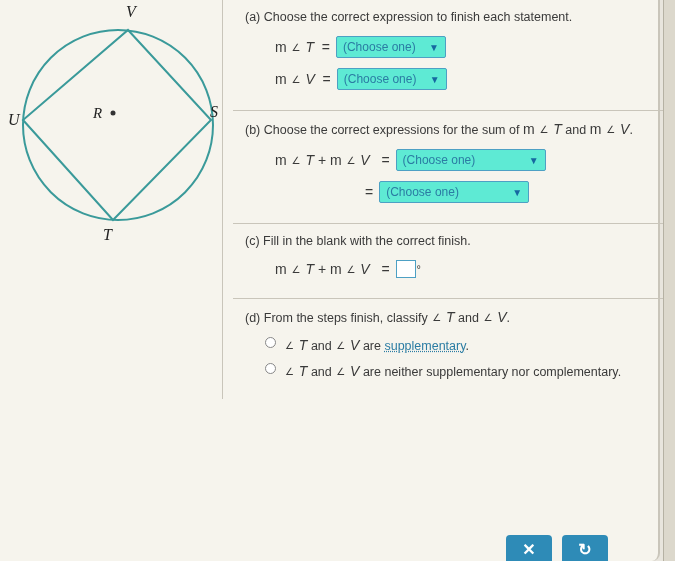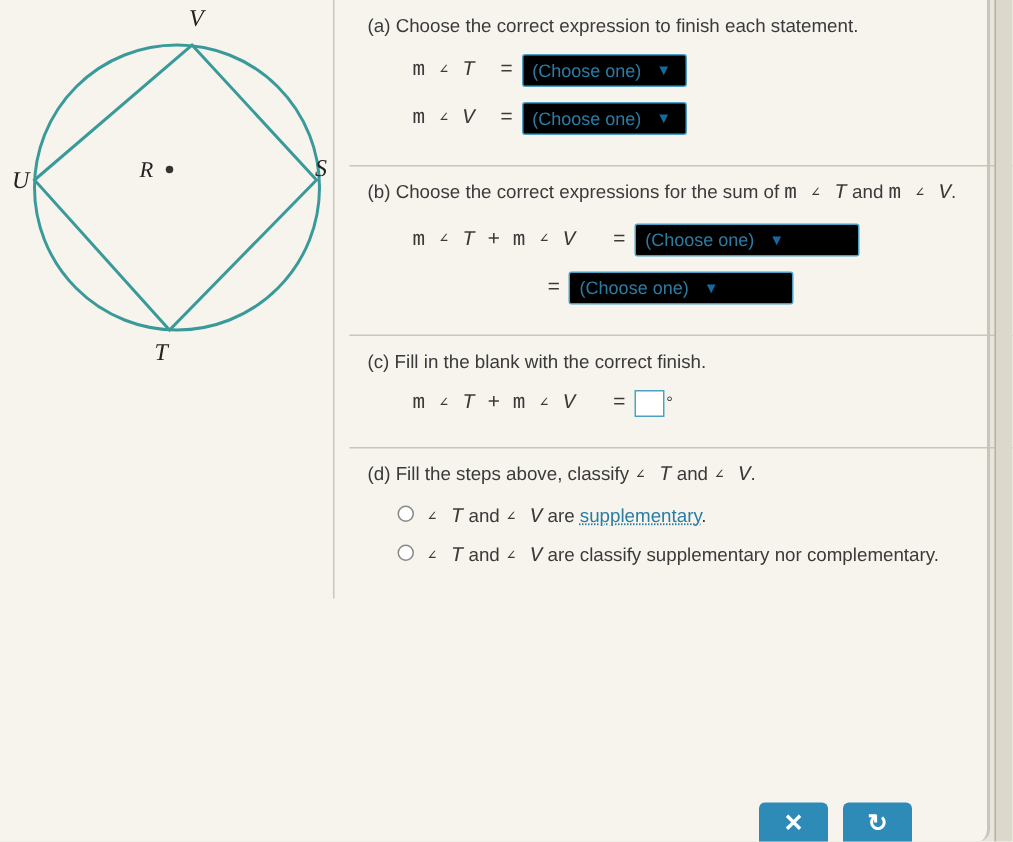--- a/index.html
+++ b/index.html
@@ -44,45 +44,45 @@
   }
   .prompt { margin-bottom: 12px; }
   .row {
     display: flex;
     align-items: center;
     margin: 10px 0 10px 30px;
   }
   .row.indent2 { margin-left: 120px; }
   .mathexpr {
     font-style: italic;
-    font-family: Liberation Mono, monospace;
+    font-family: Liberation Sans, sans-serif;
     font-size: 14px;
     white-space: nowrap;
   }
   .mathexpr .op { font-style: normal; }
   .angle {
     display: inline-block;
     font-style: normal;
     font-size: 10px;
     position: relative;
     top: -1px;
     margin: 0 1px;
   }
   .select {
     display: inline-flex;
     align-items: center;
     border: 1px solid #4da0c4;
-    background: #000000;
+    background: #5eead4;
     color: #2b7ca3;
     font-size: 12px;
     padding: 3px 6px;
     margin-left: 6px;
     cursor: pointer;
     min-width: 110px;
-    justify-content: flex-start;
+    justify-content: space-between;
     border-radius: 2px;
   }
   .select .tri {
     color: #1668a0;
     font-size: 10px;
     margin-left: 10px;
   }
   .select.wide { min-width: 150px; }
   .blank-box {
     display: inline-block;
@@ -219,35 +219,35 @@
         <span class="mathexpr">
           <span class="op">m</span> <span class="angle">∠</span> T <span class="op">+</span> <span class="op">m</span> <span class="angle">∠</span> V &nbsp;&nbsp;<span class="op">=</span>
         </span>
         <span class="blank-box"></span>
           <span class="deg">°</span>
       </div>
     </div>
 
     <div class="section" style="border-bottom:none;">
       <div class="prompt">
-        <span>(d) Fill the steps above, classify </span><span class="mathexpr"><span class="angle">∠</span> T</span><span> and </span><span class="mathexpr"><span class="angle">∠</span> V</span><span>.</span>
+        <span>(d) From the steps finish, classify </span><span class="mathexpr"><span class="angle">∠</span> T</span><span> and </span><span class="mathexpr"><span class="angle">∠</span> V</span><span>.</span>
       </div>
 
       <div class="radio-row">
         <span class="radio"></span>
         <span>
           <span class="mathexpr"><span class="angle">∠</span> T</span><span> and </span><span class="mathexpr"><span class="angle">∠</span> V</span><span> are </span><span class="link">supplementary</span>.
         </span>
       </div>
 
 
       <div class="radio-row">
         <span class="radio"></span>
         <span>
-          <span class="mathexpr"><span class="angle">∠</span> T</span><span> and </span><span class="mathexpr"><span class="angle">∠</span> V</span><span> are classify supplementary nor complementary.</span>
+          <span class="mathexpr"><span class="angle">∠</span> T</span><span> and </span><span class="mathexpr"><span class="angle">∠</span> V</span><span> are neither supplementary nor complementary.</span>
         </span>
       </div>
     </div>
 
   </div>
 
   <div class="footer-btns">
     <div class="btn">
         <span>✕</span>
       </div>

